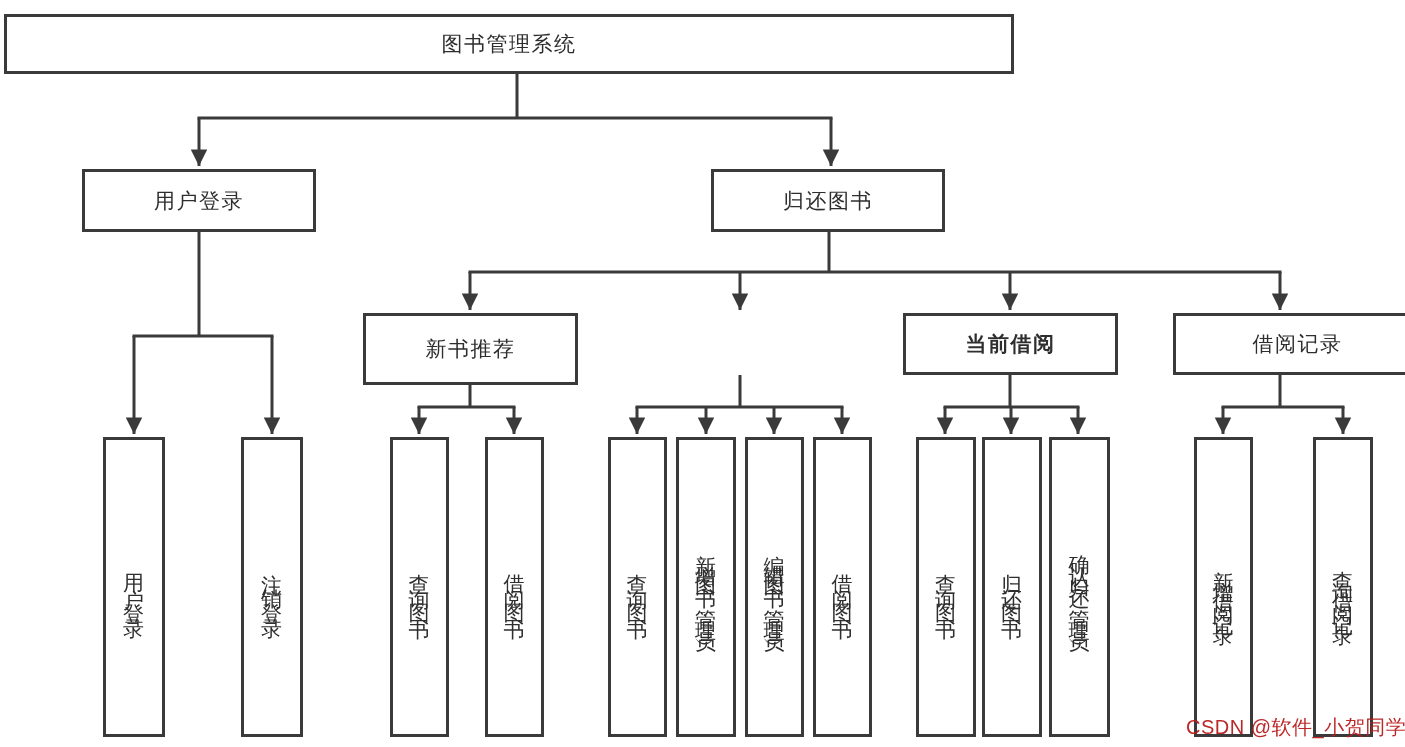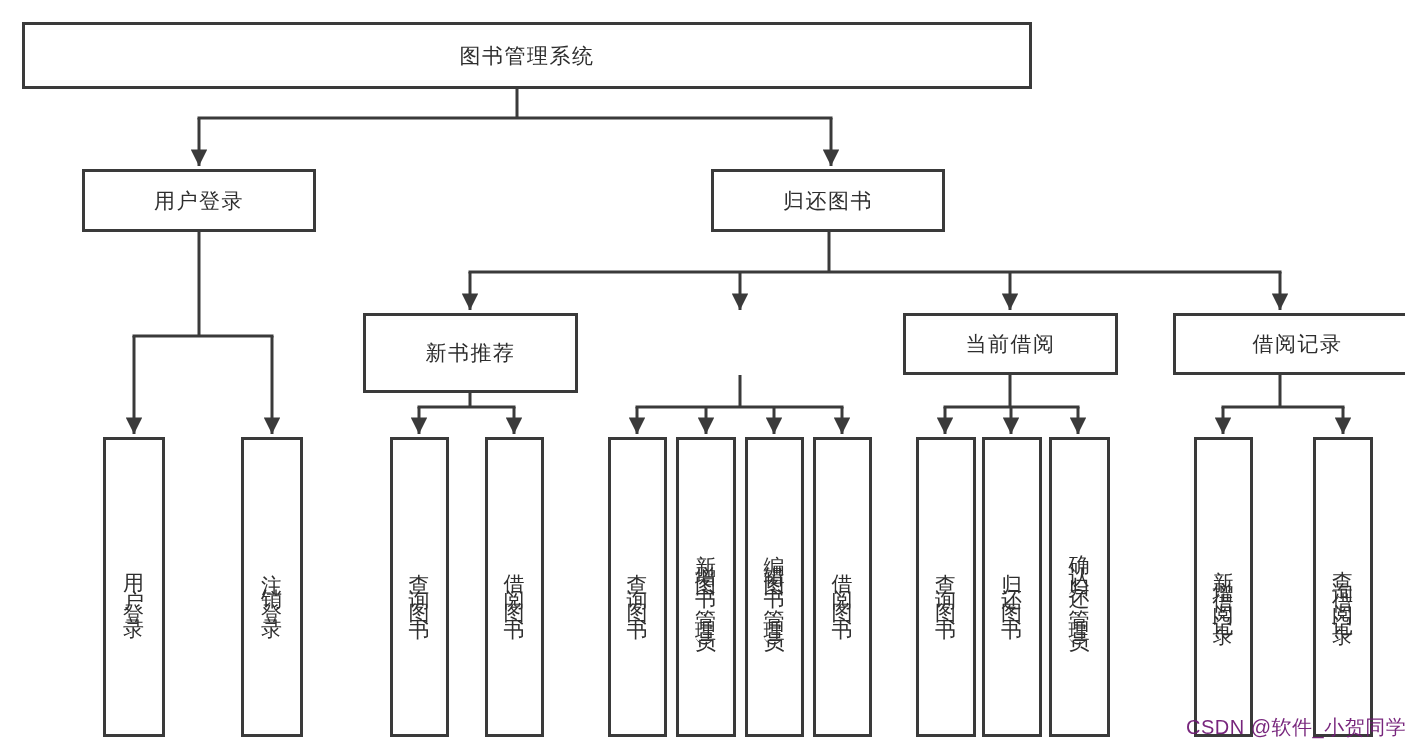--- a/index.html
+++ b/index.html
@@ -49,21 +49,21 @@
   }
   .vbox .vtext.sp {
     letter-spacing: 15px;
   }
   .watermark {
     position: absolute;
     left: 1186px;
     top: 714px;
     width: 215px;
     font-size: 20px;
-    color: #701a75;
+    color: #b91c1c;
     opacity: 0.95;
     white-space: nowrap;
     z-index: 3;
     letter-spacing: 0.5px;
   }
 </style>
 </head>
 <body>
 
 <div class="canvas">
@@ -107,27 +107,27 @@
       <path d="M774 407 L774 434" marker-end="url(#arw)"></path>
       <path d="M842 407 L842 434" marker-end="url(#arw)"></path>
       <path d="M945 407 L945 434" marker-end="url(#arw)"></path>
       <path d="M1011 407 L1011 434" marker-end="url(#arw)"></path>
       <path d="M1078 407 L1078 434" marker-end="url(#arw)"></path>
       <path d="M1223 407 L1223 434" marker-end="url(#arw)"></path>
       <path d="M1343 407 L1343 434" marker-end="url(#arw)"></path>
     </g>
   </svg>
 
-  <div class="node hbox" style="left:22px; top:14px; width:1010px; height:67px;margin-top:8px;">图书管理系统</div>
+  <div class="node hbox" style="left:4px; top:14px; width:1010px; height:60px;">图书管理系统</div>
 
   <div class="node hbox" style="left:82px; top:169px; width:234px; height:63px;">用户登录</div>
   <div class="node hbox" style="left:711px; top:169px; width:234px; height:63px;">归还图书</div>
 
-  <div class="node hbox" style="left:363px; top:313px; width:215px; height:80px;">新书推荐</div>
-  <div class="node hbox" style="left:903px; top:313px; width:215px; height:62px;">当前借阅</div>
+  <div class="node hbox" style="left:363px; top:313px; width:215px; height:72px;">新书推荐</div>
+  <div class="node hbox" style="left:903px; top:313px; width:215px; height:62px;font-weight:bold;">当前借阅</div>
   <div class="node hbox" style="left:1173px; top:313px; width:249px; height:62px;">借阅记录</div>
 
   <div class="node vbox" style="left:103px; top:437px; width:62px; height:300px;">
     <span class="vtext sp">用户登录</span>
   </div>
   <div class="node vbox" style="left:241px; top:437px; width:62px; height:300px;">
     <span class="vtext sp">注销登录</span>
   </div>
 
   <div class="node vbox" style="left:390px; top:437px; width:59px; height:300px;">

